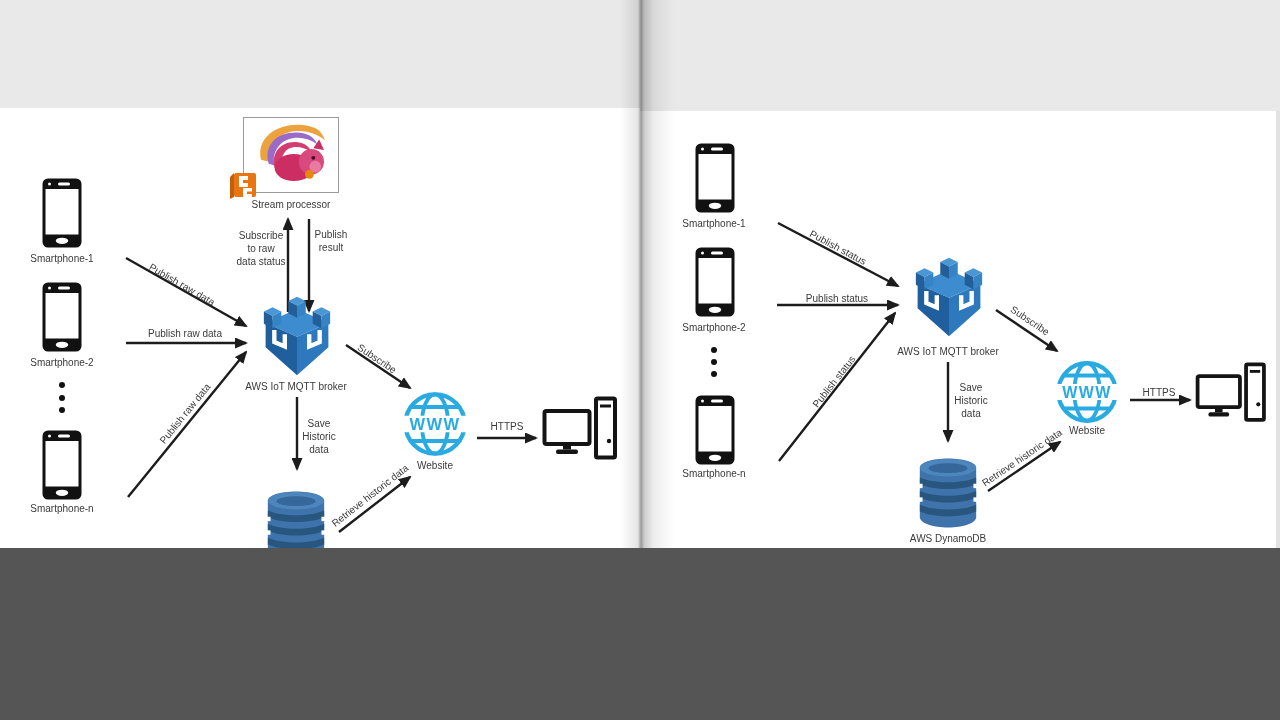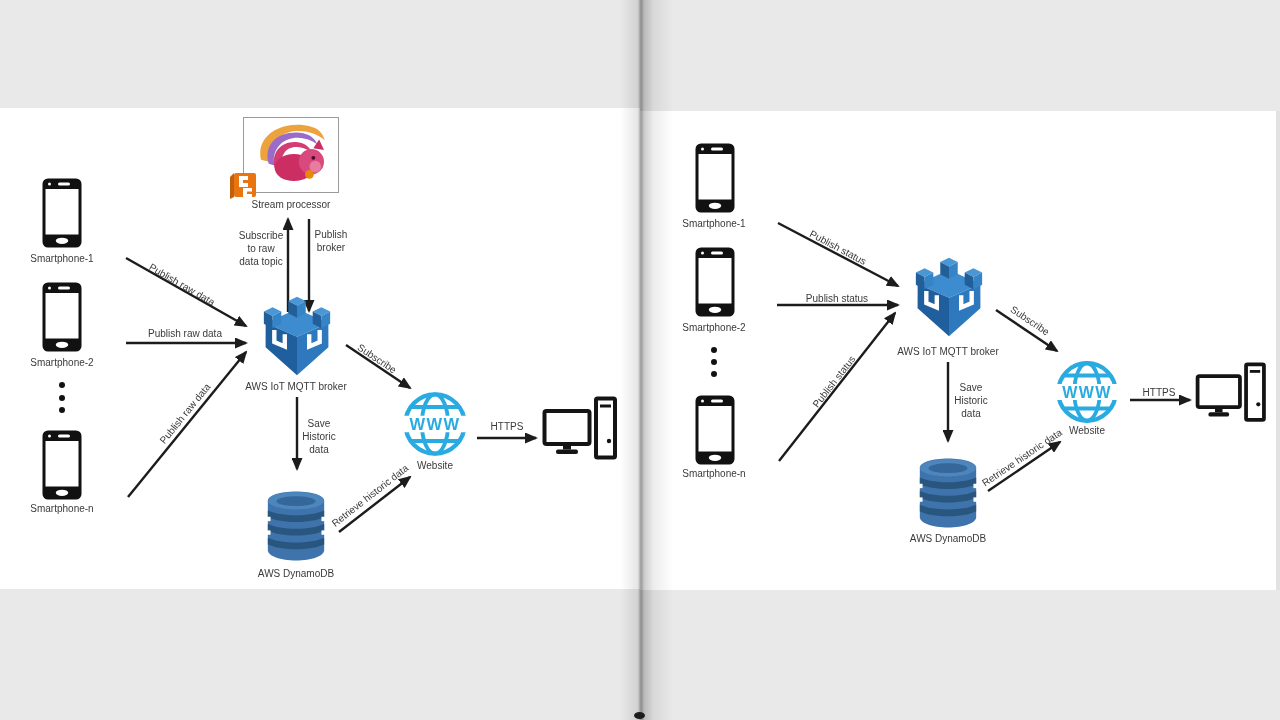--- a/index.html
+++ b/index.html
@@ -1,17 +1,17 @@
 <!DOCTYPE html>
 <html><head>
 <meta charset="utf-8">
 <style>
   html,body{margin:0;padding:0;}
   body{background:#555;}
-  #stage{position:relative;width:1280px;height:720px;background:#e9e9e9;overflow:hidden;
+  #stage{position:relative;width:1280px;height:548px;background:#e9e9e9;overflow:hidden;
          font-family:"Liberation Sans",sans-serif;}
   .page{position:absolute;background:#ffffff;}
   #page-left{left:0;top:108px;width:640px;height:481px;}
   #page-right{left:640px;top:111px;width:640px;height:479px;}
   #right-edge{position:absolute;left:1276px;top:111px;width:4px;height:479px;background:#e2e2e2;}
   #seam{position:absolute;left:620px;top:0;width:54px;height:720px;pointer-events:none;
     background:linear-gradient(to right, rgba(0,0,0,0) 0%, rgba(0,0,0,0.10) 33%,
       rgba(0,0,0,0.40) 39%, rgba(0,0,0,0.20) 45%, rgba(0,0,0,0.07) 62%, rgba(0,0,0,0) 100%);}
   #seam-dot{position:absolute;left:634px;top:712px;width:11px;height:7px;background:#1d1d1d;border-radius:50%;}
   .icon{position:absolute;}
@@ -137,25 +137,25 @@
       </svg>
   </div>
   <svg class="icon" style="left:230px;top:169px" width="30" height="32">
       <use href="#sym-streamcube"></use>
     </svg>
   <div class="lbl" style="left:221px;top:198px;width:140px">Stream processor</div>
 
   <div class="lbl" style="left:221px;top:229px;width:80px">
     <span>Subscribe</span>
     <span>to raw</span>
-    <span>data topic</span>
+    <span>data status</span>
   </div>
   <div class="lbl" style="left:306px;top:228px;width:50px">
     <span>Publish</span>
-    <span>broker</span>
+    <span>result</span>
   </div>
 
   <svg class="icon" style="left:42px;top:178px" width="40" height="70">
       <use href="#sym-phone"></use>
     </svg>
   <div class="lbl" style="left:12px;top:252px;width:100px">Smartphone-1</div>
   <svg class="icon" style="left:42px;top:282px" width="40" height="70">
       <use href="#sym-phone"></use>
     </svg>
   <div class="lbl" style="left:12px;top:356px;width:100px">Smartphone-2</div>

